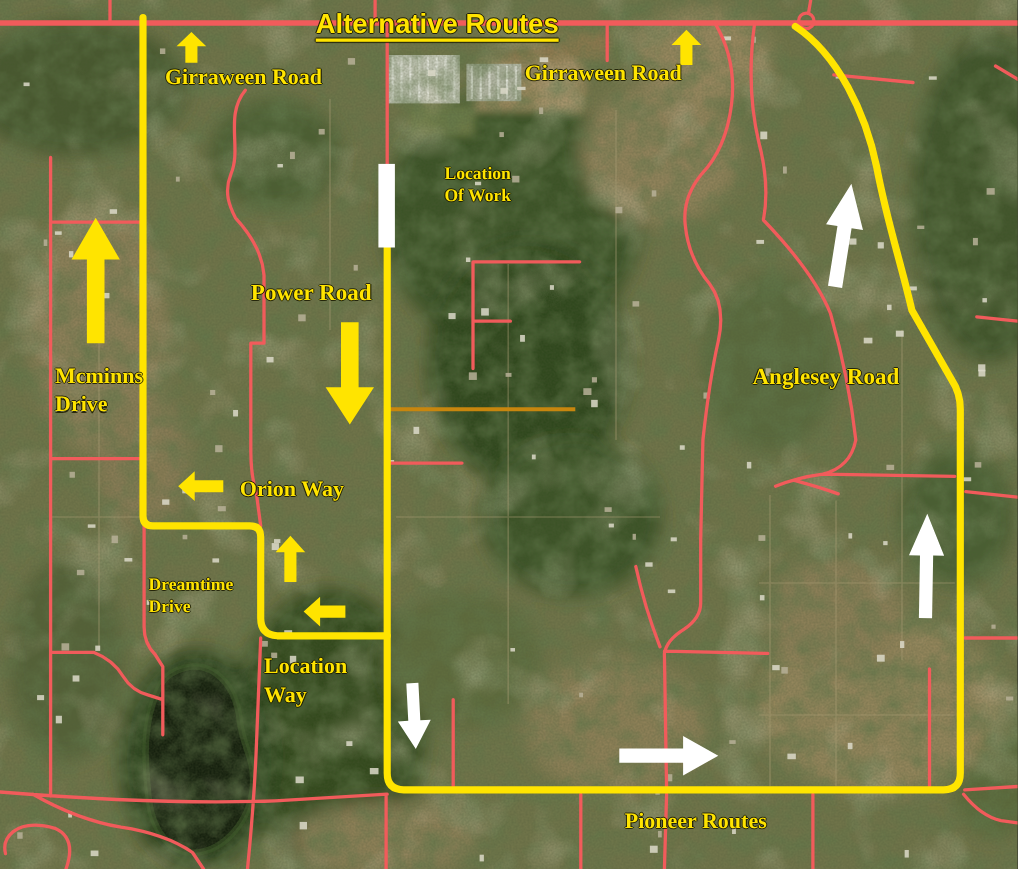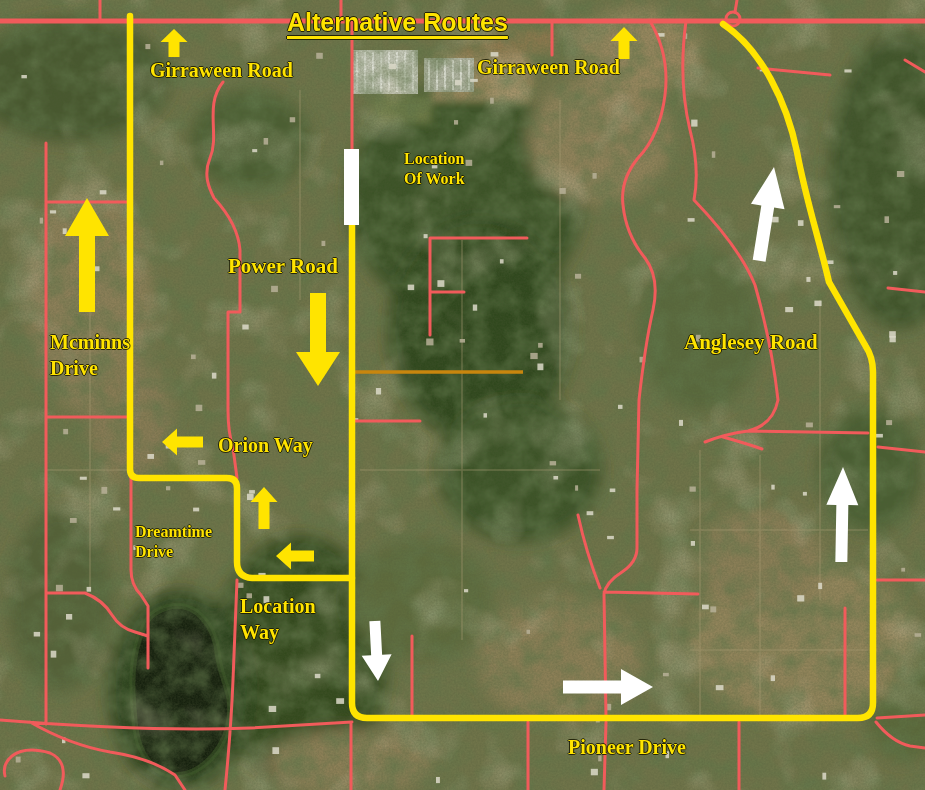--- a/index.html
+++ b/index.html
@@ -298,16 +298,16 @@
 Of Work</div>
       <div class="label" style="left: 228px; top: 253px; font-size: 21px; color: rgb(255, 228, 0);">Power Road</div>
       <div class="label" style="left: 50px; top: 330px; font-size: 20px; color: rgb(255, 228, 0);">Mcminns
 Drive</div>
       <div class="label" style="left: 218px; top: 401px; font-size: 20px; color: rgb(255, 228, 0); margin-top: 32px;">Orion Way</div>
       <div class="label" style="left: 135px; top: 522px; font-size: 16px; color: rgb(255, 228, 0);">Dreamtime
 Drive</div>
       <div class="label" style="left: 240px; top: 594px; font-size: 20px; color: rgb(255, 228, 0);">Location
 Way</div>
       <div class="label" style="left: 684px; top: 329px; font-size: 21px; color: rgb(255, 228, 0);">Anglesey Road</div>
-      <div class="label" style="left: 568px; top: 735px; font-size: 20px; color: rgb(255, 228, 0);">Pioneer Drive</div>
+      <div class="label" style="left: 568px; top: 735px; font-size: 20px; color: rgb(255, 228, 0);">Pioneer Routes</div>
     </div>
 
 </div>
 
 </body></html>

